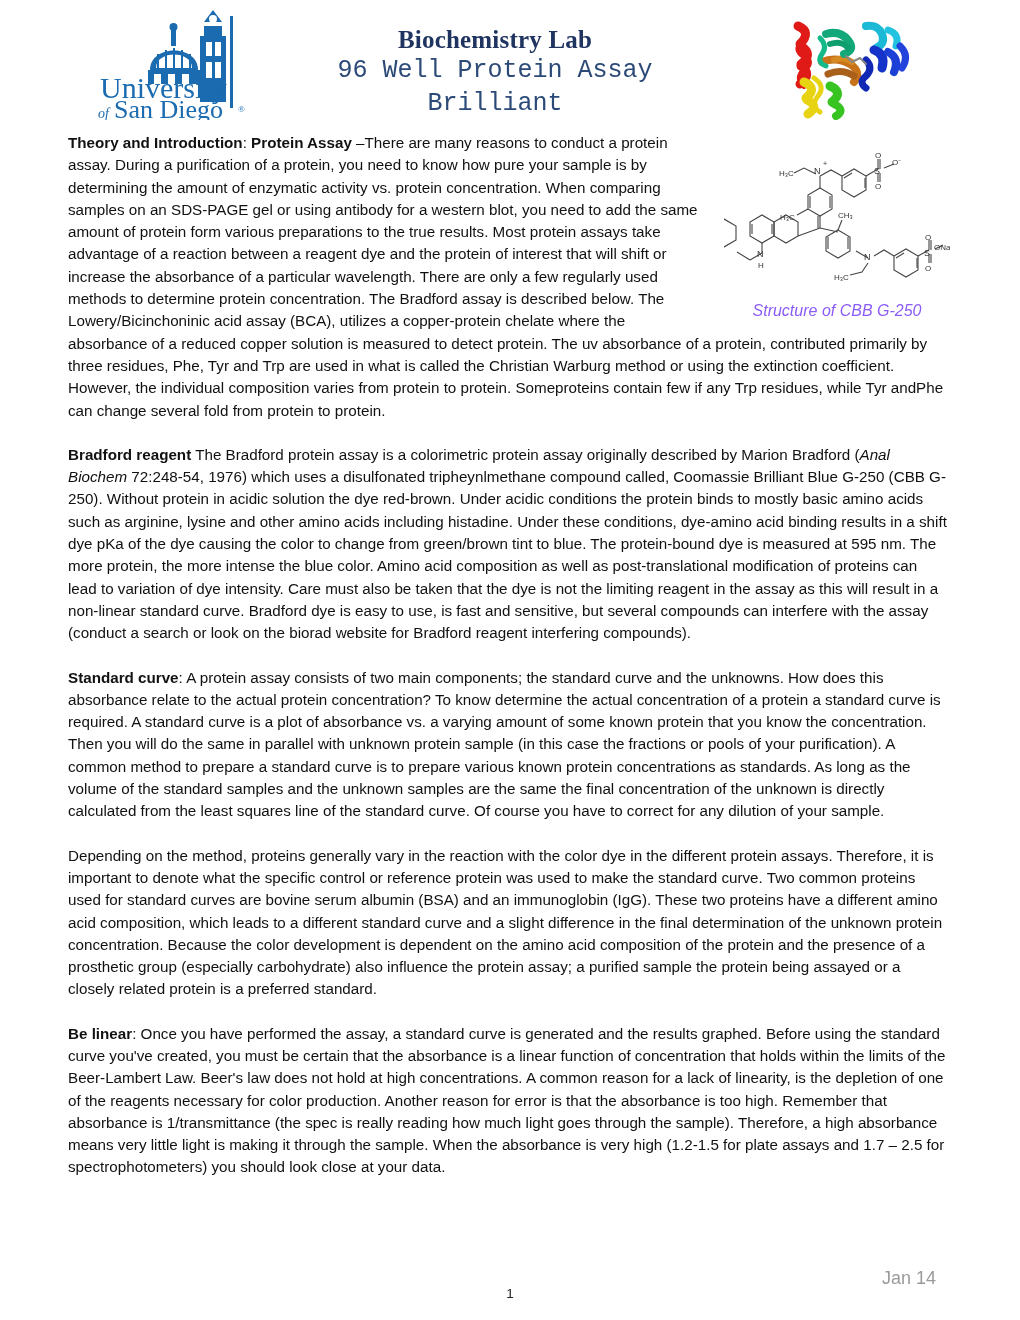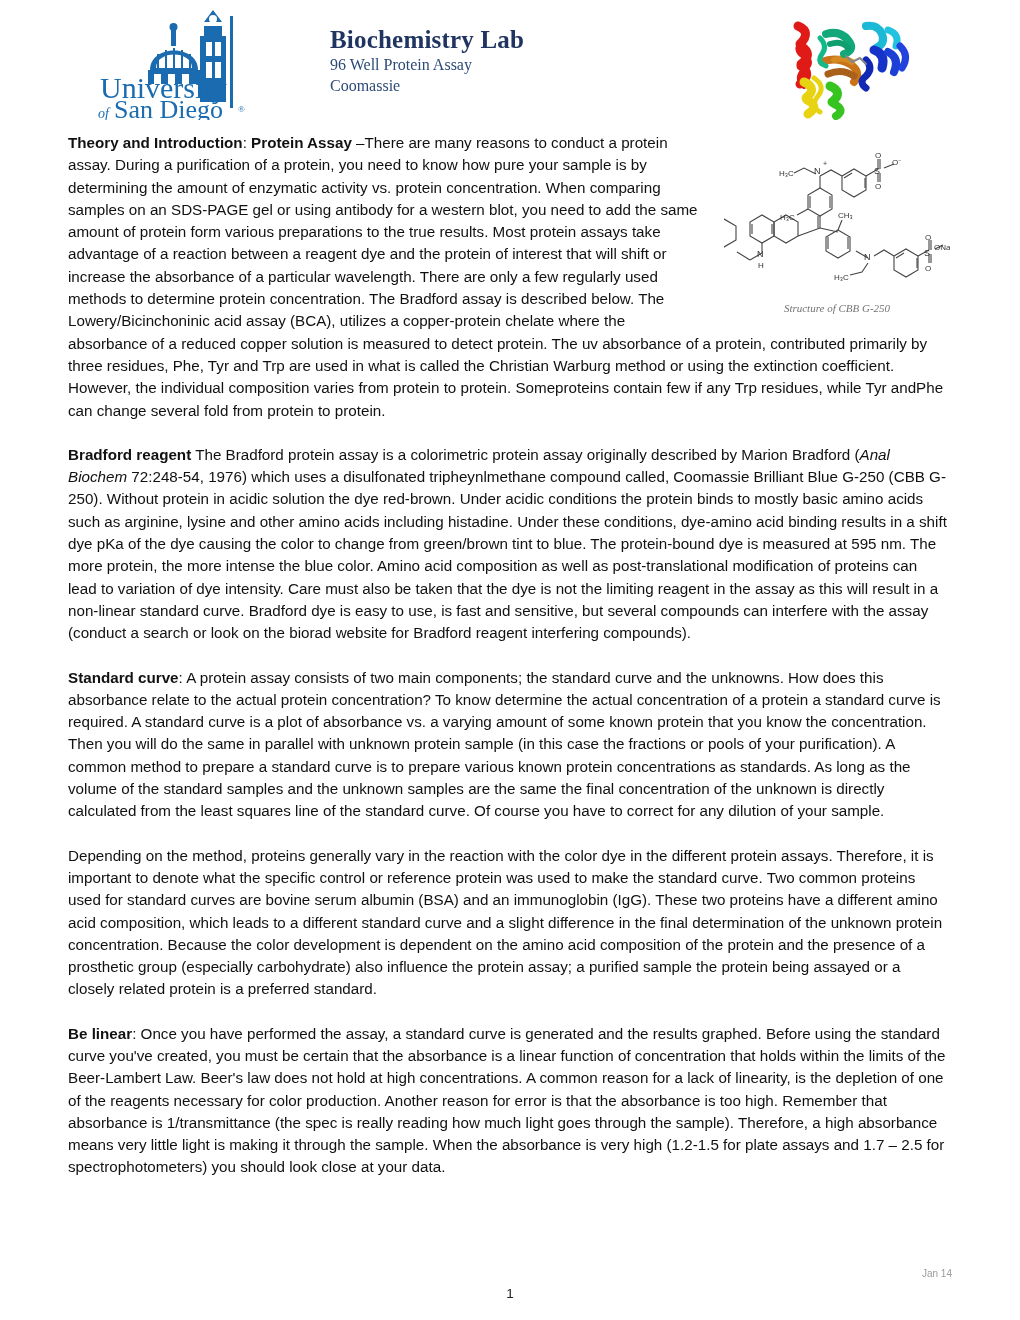--- a/index.html
+++ b/index.html
@@ -29,33 +29,33 @@
     width: 160px;
     height: 112px;
   }
   .logo-svg { display: block; }
 
   .title-block {
     position: absolute;
     left: 330px;
     top: 26px;
     width: 330px;
-    text-align: left;
+    text-align: center;
   }
   .doc-title {
     font-family: "Liberation Serif", serif;
     font-weight: bold;
     font-size: 25px;
     color: #1f3460;
     line-height: 1.12;
     letter-spacing: .2px;
   }
   .doc-sub1, .doc-sub2 {
-    font-family: Liberation Serif, serif;
-    font-size: 16px;
+    font-family: Liberation Mono, monospace;
+    font-size: 25px;
     color: #2c4a78;
     line-height: 1.33;
     font-weight: 400;
   }
 
   .protein-block {
     position: absolute;
     left: 770px;
     top: 16px;
     width: 180px;
@@ -85,34 +85,34 @@
   
   .cbb-figure {
     float: right;
     width: 230px;
     margin: 0 0 2px 14px;
     shape-outside: margin-box;
     text-align: center;
   }
   .cbb-figure svg { display: block; margin: 0 auto; }
   .cbb-caption {
-    font-family: Liberation Serif, serif;
+    font-family: Liberation Sans, sans-serif;
     font-style: italic;
-    font-size: 11px;
-    color: #737373;
+    font-size: 16px;
+    color: #8b5cf6;
     margin-top: 20px;
     white-space: nowrap;
   }
 
   
   .footer-date {
     position: absolute;
-    right: 68px;
+    right: 84px;
     top: 1268px;
-    font-size: 10px;
+    font-size: 18px;
     color: #9a9a9a;
     font-family: "Liberation Sans", sans-serif;
   }
   .footer-page {
     position: absolute;
     left: 0; right: 0;
     top: 1286px;
     text-align: center;
     font-size: 13.5px;
     color: #222;
@@ -153,21 +153,21 @@
       <text x="12" y="90" font-family="Liberation Serif, serif" font-size="30" fill="#1a6bb0">University</text>
       <text x="10" y="110" font-family="Liberation Serif, serif" font-size="14" font-style="italic" fill="#1a6bb0">of</text>
       <text x="26" y="110" font-family="Liberation Serif, serif" font-size="26" fill="#1a6bb0">San Diego</text>
       <text x="150" y="104" font-family="Liberation Serif, serif" font-size="9" fill="#1a6bb0">®</text>
     </svg>
   </div>
 
   <div class="title-block">
     <div class="doc-title">Biochemistry Lab</div>
     <div class="doc-sub1">96 Well Protein Assay</div>
-    <div class="doc-sub2">Coomassie</div>
+    <div class="doc-sub2">Brilliant</div>
   </div>
 
   <div class="protein-block">
     <svg width="180" height="104" viewBox="0 0 180 104">
       <g fill="none" stroke-linecap="round" stroke-linejoin="round">
 
         <g stroke="#e01b17" stroke-width="6">
           <path d="M30 12 Q40 18 32 26 Q24 34 34 40 Q44 46 34 54 Q26 62 34 70"></path>
         </g>
         <path d="M28 10 Q42 16 30 28" stroke="#e01b17" stroke-width="9"></path>

